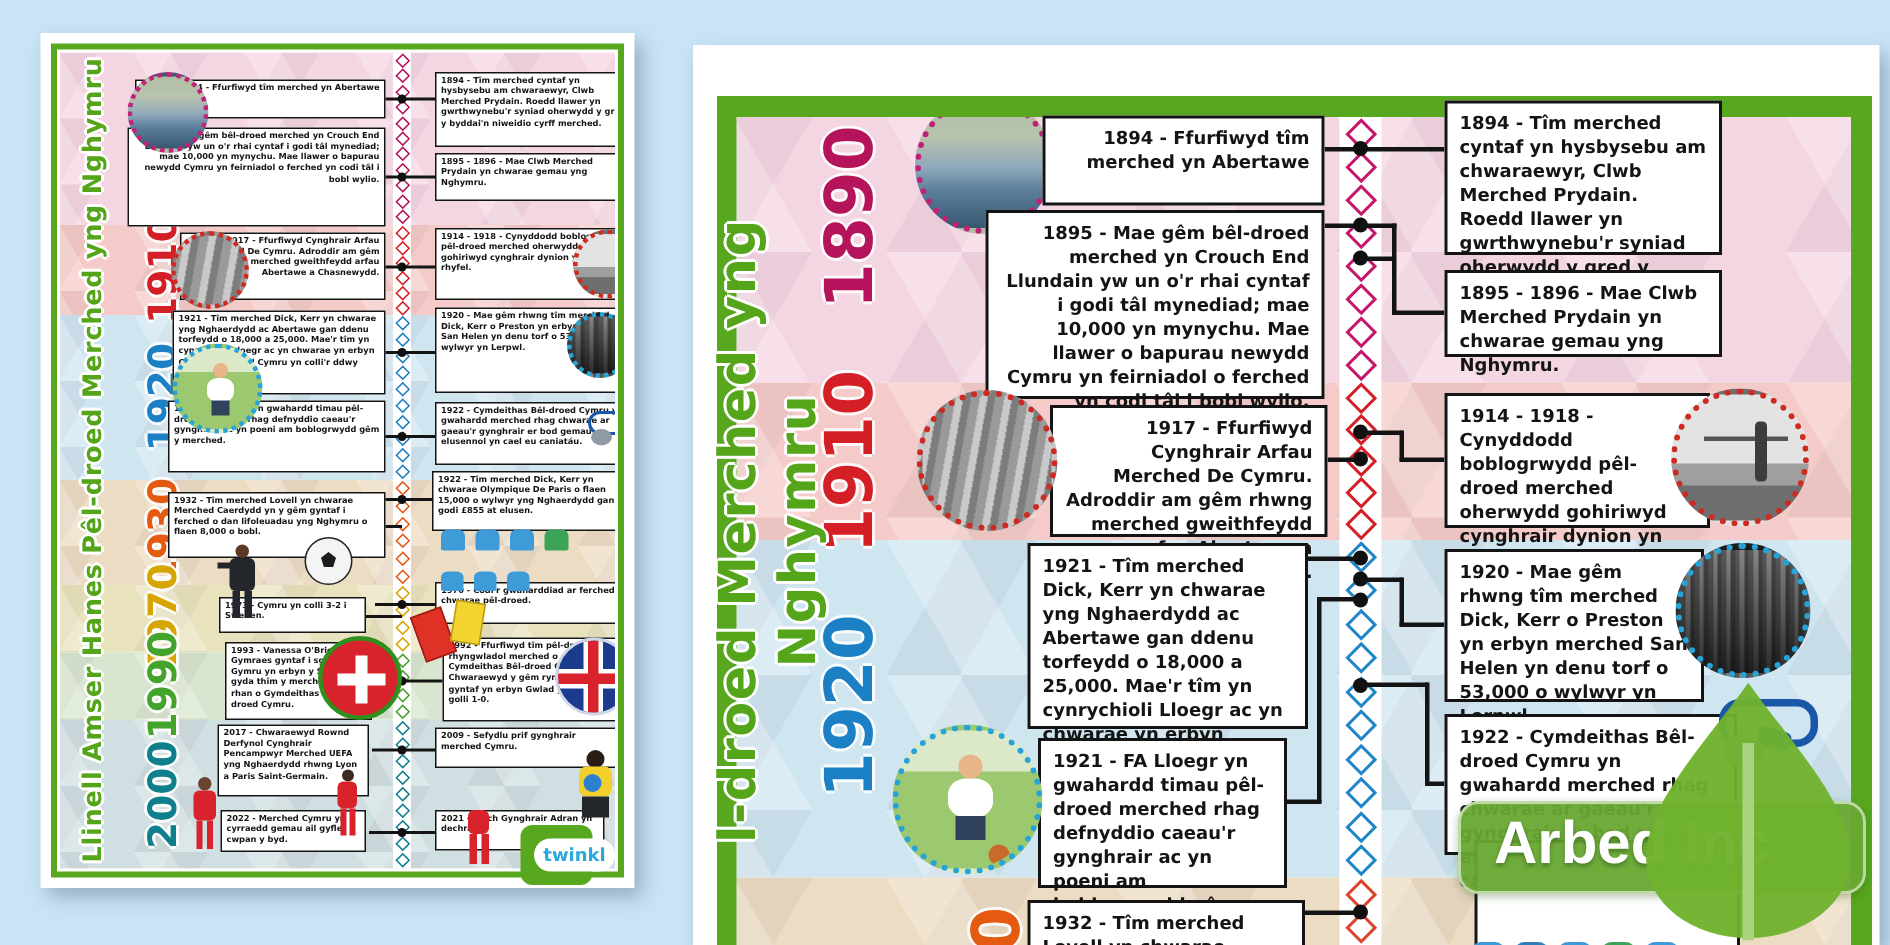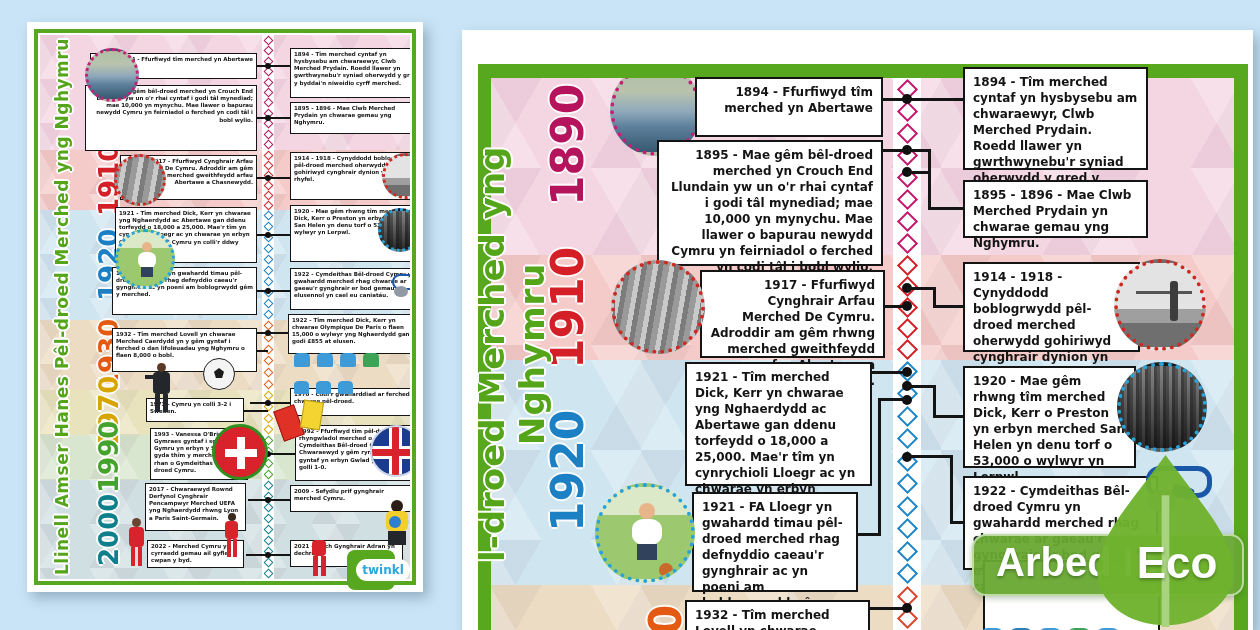--- a/index.html
+++ b/index.html
@@ -405,14 +405,13 @@
 
   </div>
 
   <div class="abs" style="left:972px;top:534px;width:268px;height:58px;background:rgba(104,168,50,.95);border:2px solid rgba(255,255,255,.55);border-radius:14px;z-index:20;box-shadow:0 2px 6px rgba(50,90,30,.35);">
     <div class="eco-text" style="position:absolute;left:22px;top:4px;font-size:40px;">Arbed Inc</div>
   </div>
   <svg class="abs" style="left:1088px;top:452px;z-index:21;" width="155" height="178" viewBox="0 0 100 115">
     <path d="M50 2 C70 30 94 54 94 78 A44 34 0 0 1 6 78 C6 54 30 30 50 2 Z" fill="#6fb22e" opacity="0.96"></path>
     <path d="M50 28 L50 113" stroke="#a9d37f" stroke-width="5"></path>
   </svg>
-  <div class="abs eco-text" style="left:1122px;top:538px;width:110px;height:50px;font-size:44px;text-align:center;z-index:22;">Eco</div>
 </div>
 
 </body></html>

